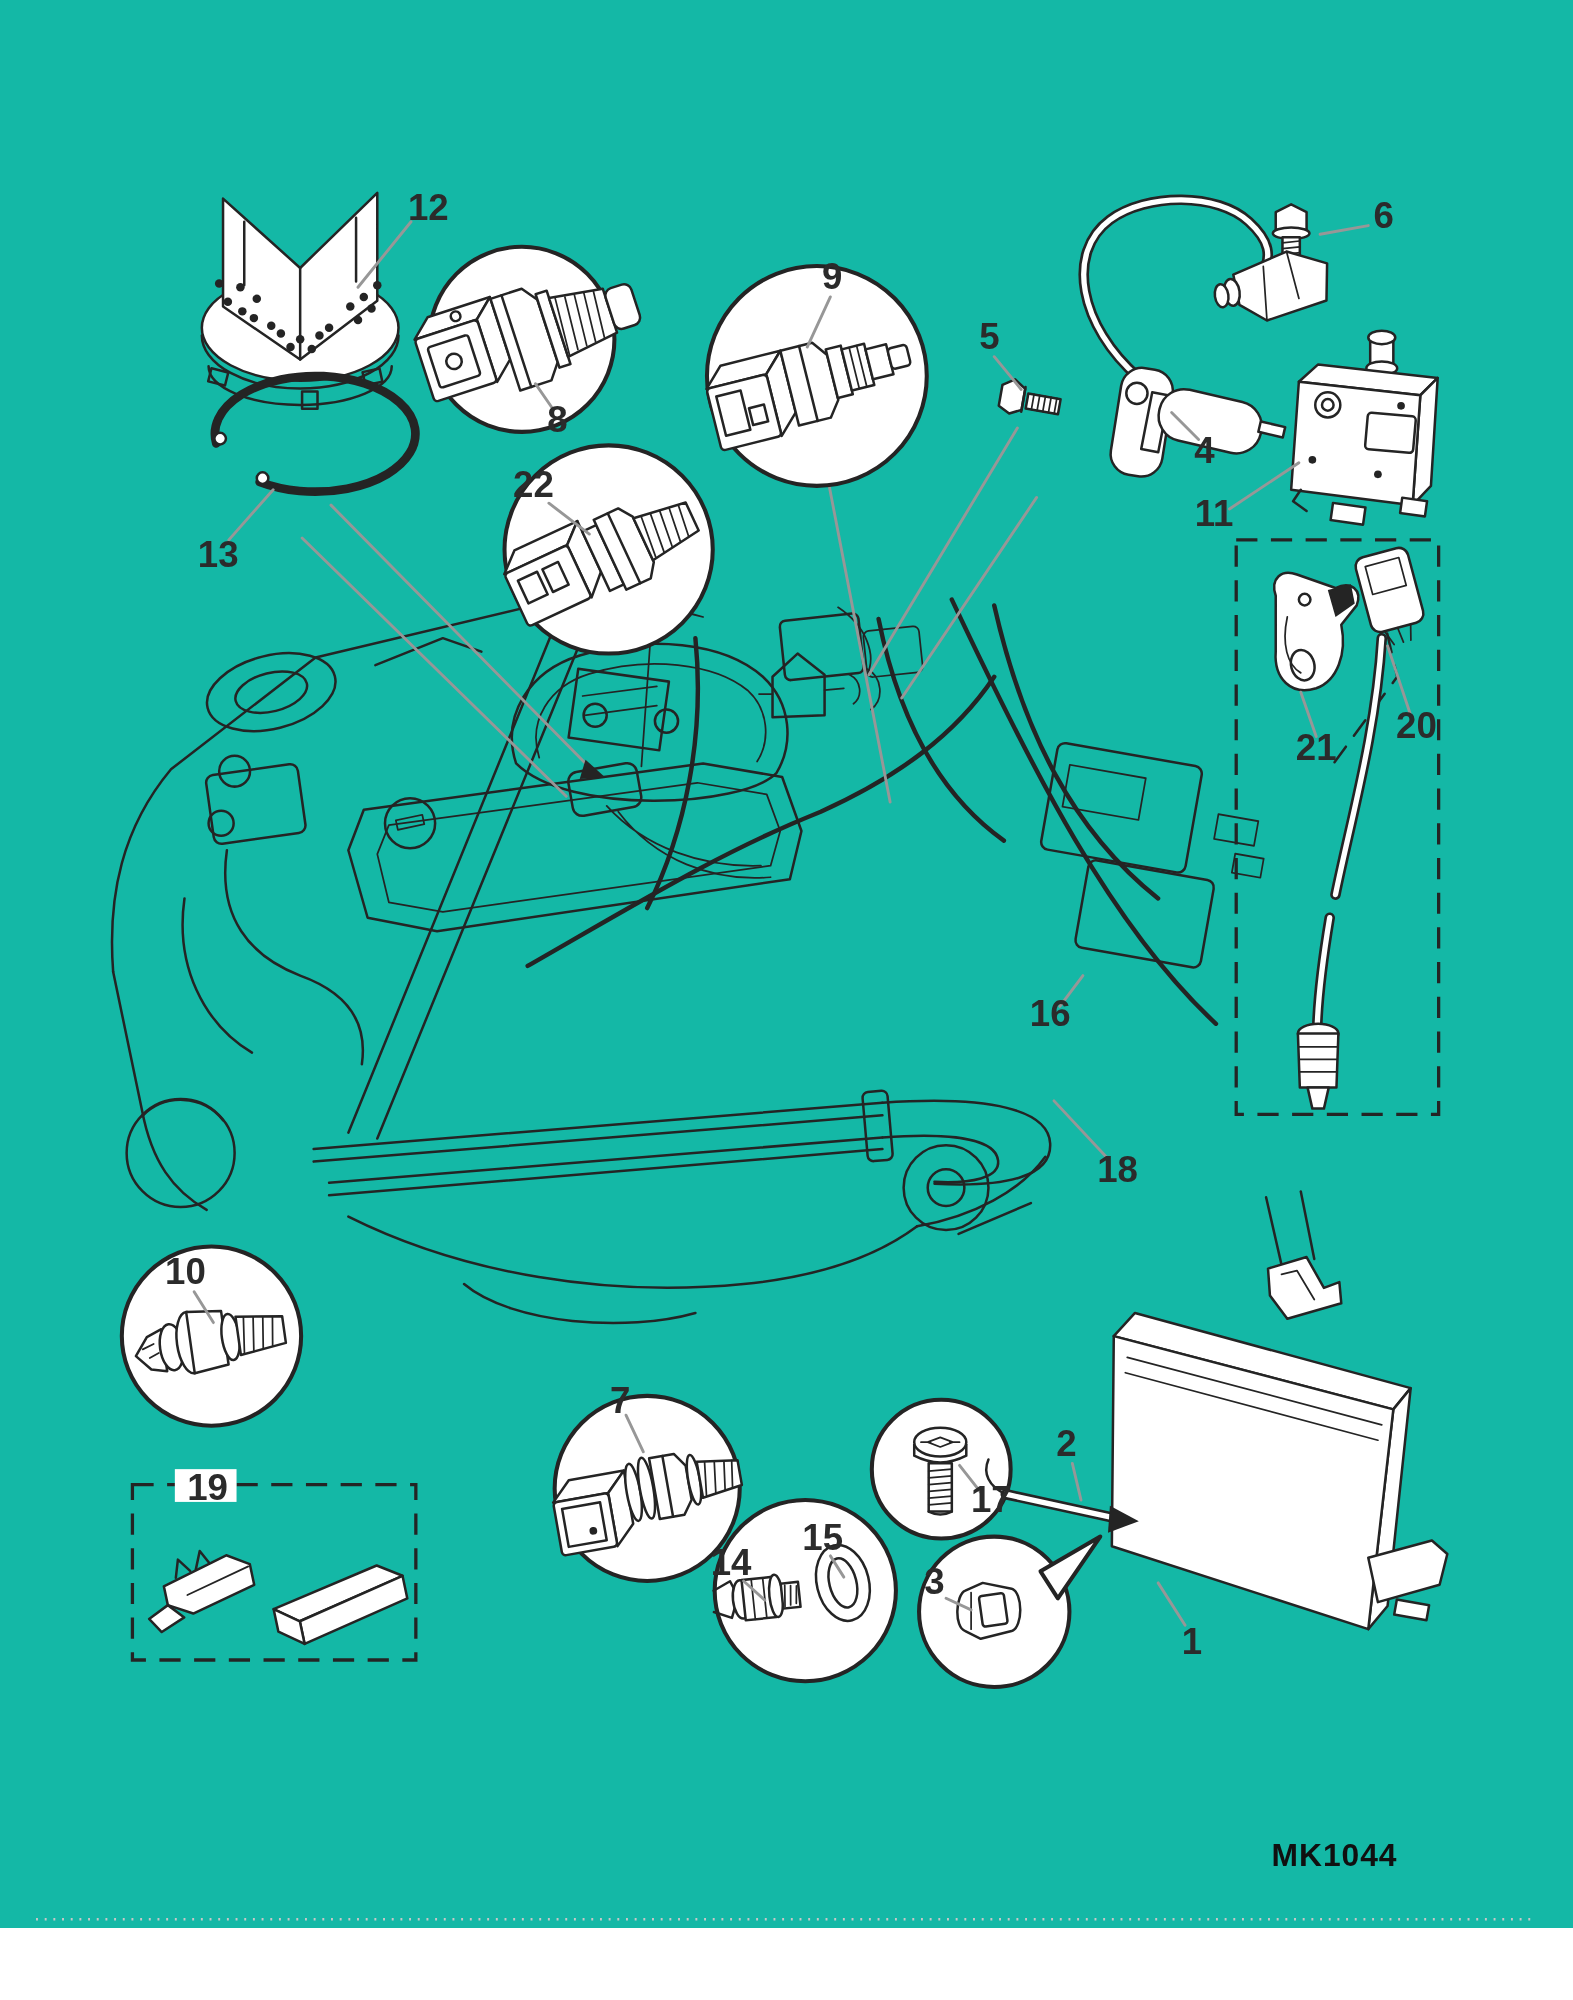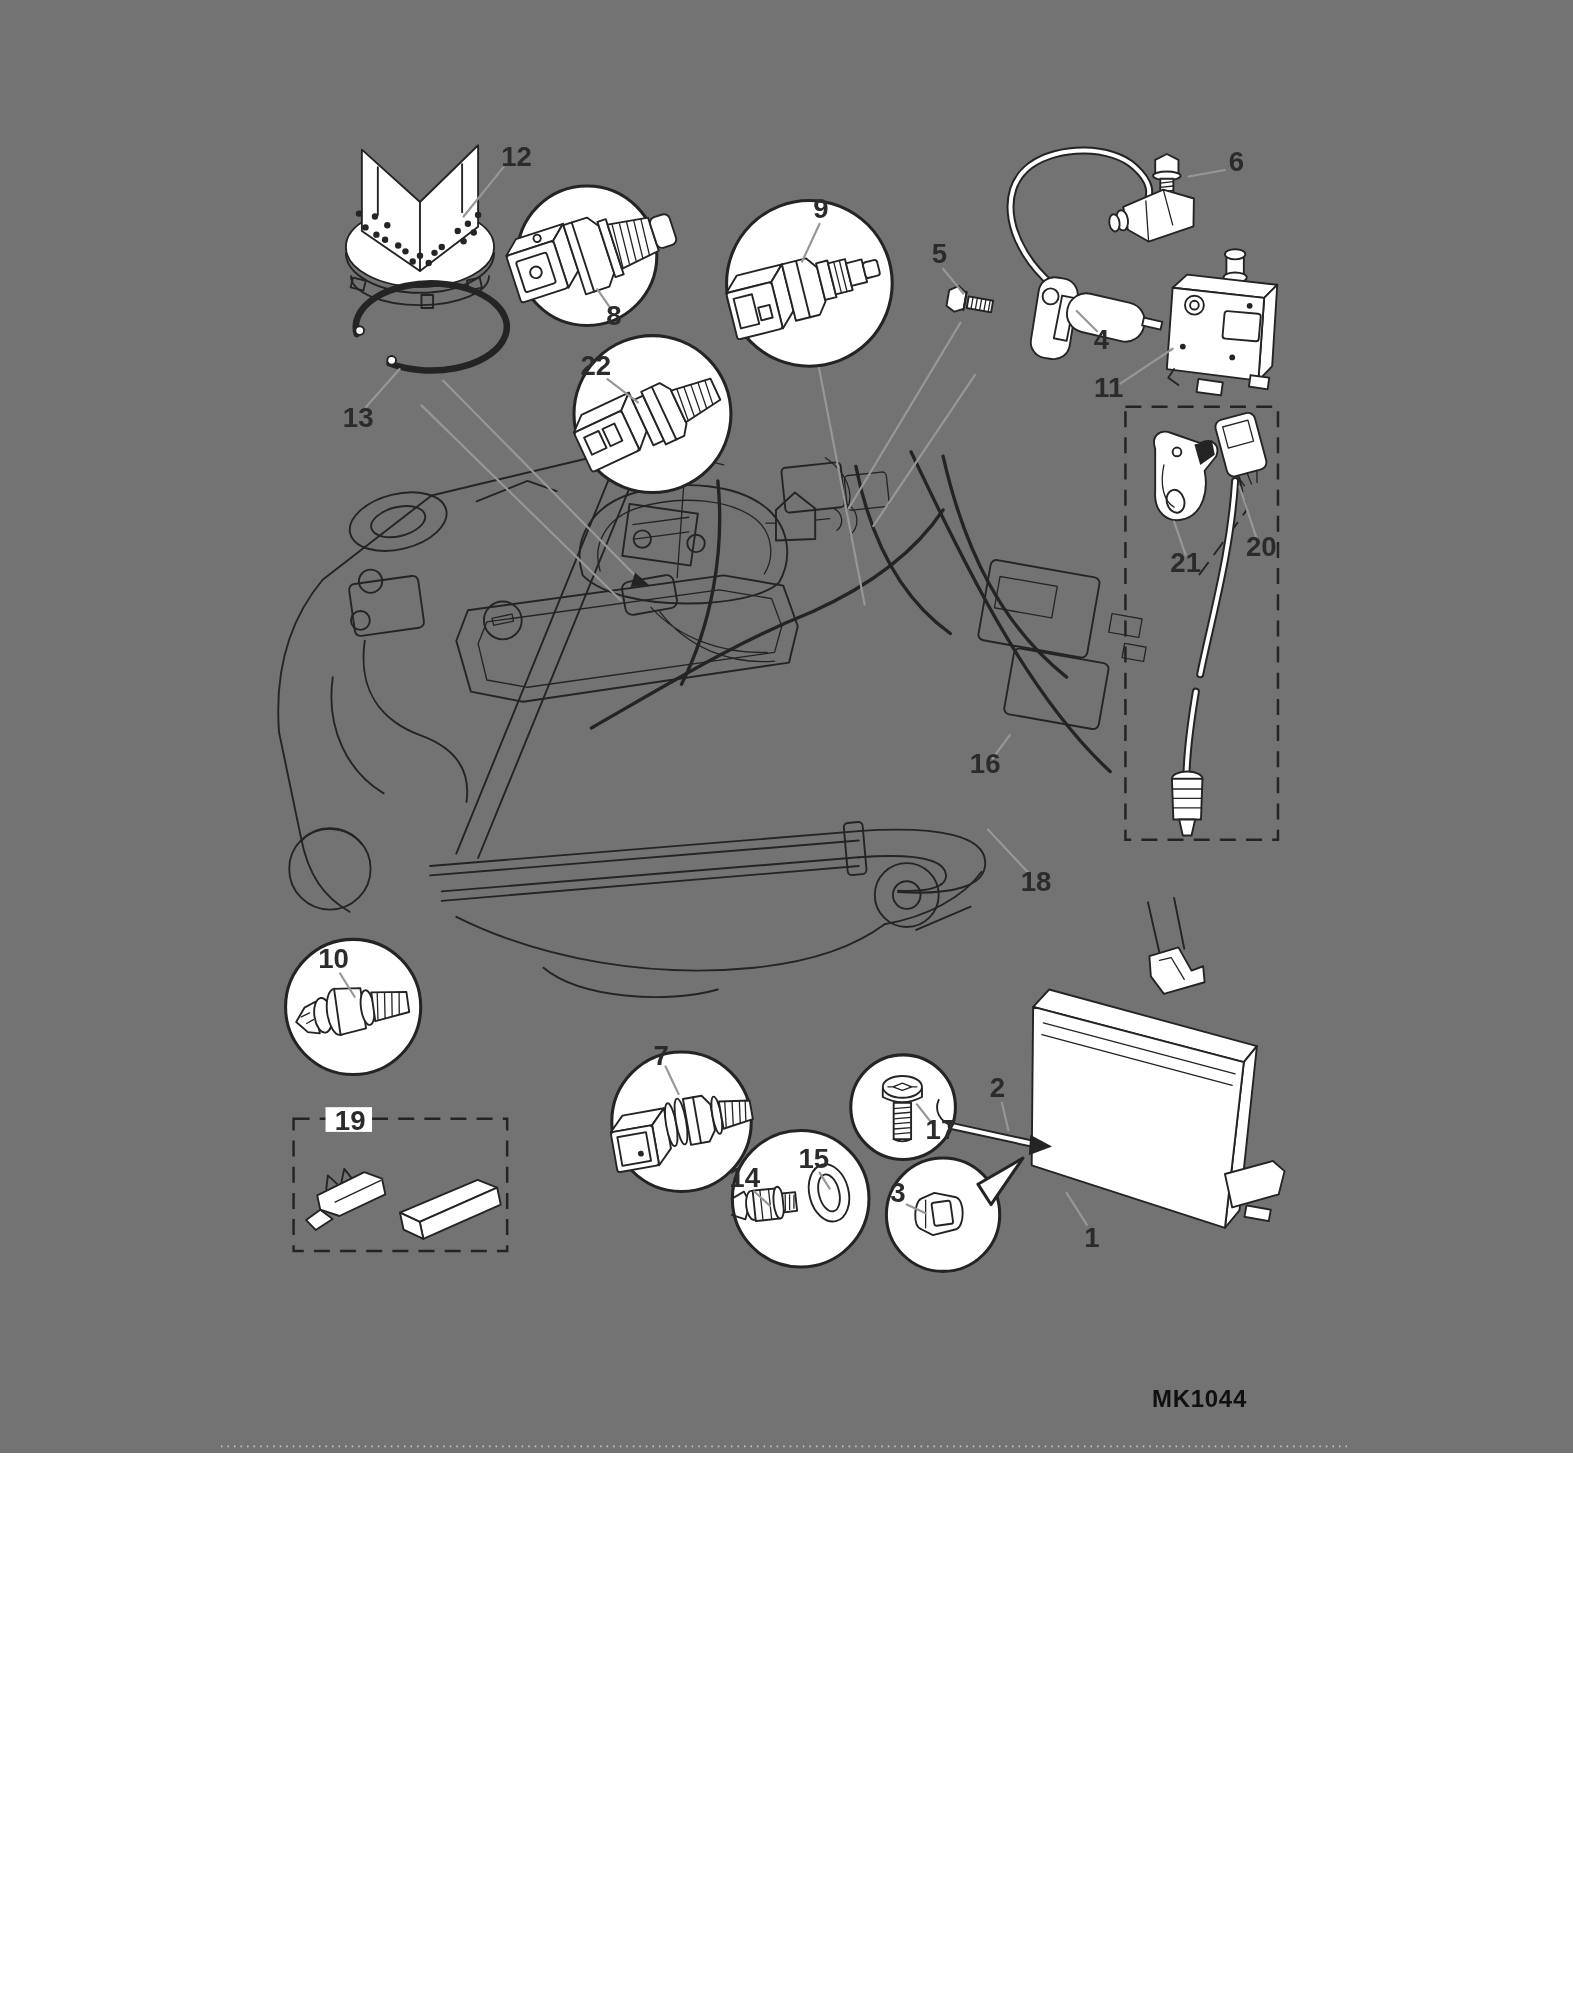--- a/index.html
+++ b/index.html
@@ -1,16 +1,16 @@
 <!DOCTYPE html>
 <html><head>
 <meta charset="utf-8">
 <style>
   html,body{margin:0;padding:0;background:#fff;}
-  .page{position:relative;width:1573px;height:1453px;background:#737373;overflow:hidden;
+  .page{position:relative;width:1573px;height:1928px;background:#14b8a6;overflow:hidden;
         font-family:"Liberation Sans",sans-serif;}
   svg{position:absolute;left:0;top:0;width:100%;height:100%;}
   .ln{fill:none;stroke:#242424;stroke-width:2.6;stroke-linecap:round;stroke-linejoin:round;}
   .thick{stroke-width:4.6;}
   .thin{stroke-width:1.8;}
   .fw{fill:#fff;stroke:#242424;stroke-width:2.6;stroke-linejoin:round;}
   .leader{fill:none;stroke:#979797;stroke-width:3;stroke-linecap:round;}
   .dcirc{fill:#fff;stroke:#242424;stroke-width:4.2;}
   .dash{fill:none;stroke:#242424;stroke-width:3.4;stroke-dasharray:22 14;}
   .lbl{font:700 38px "Liberation Sans",sans-serif;fill:#2b2b2b;}

